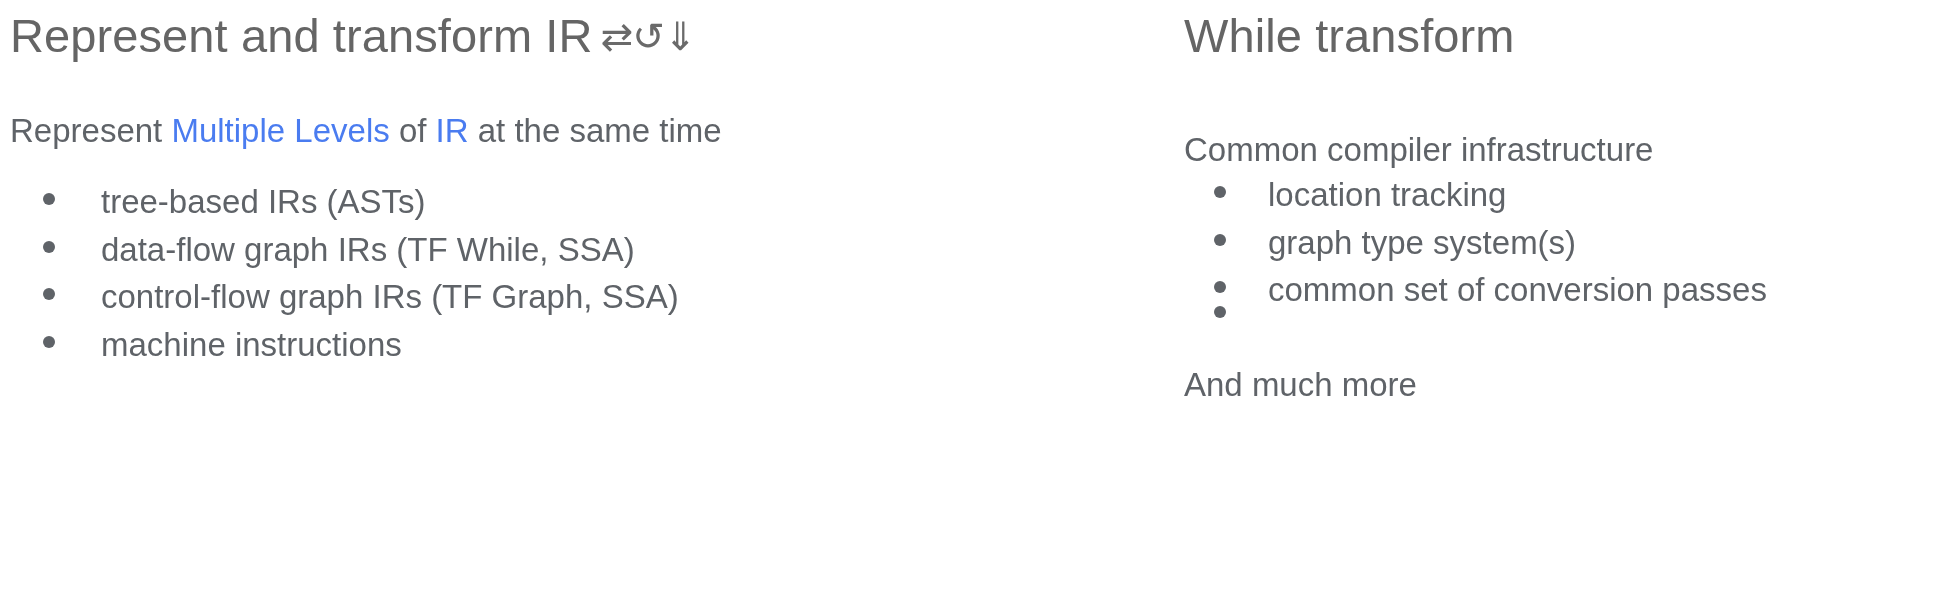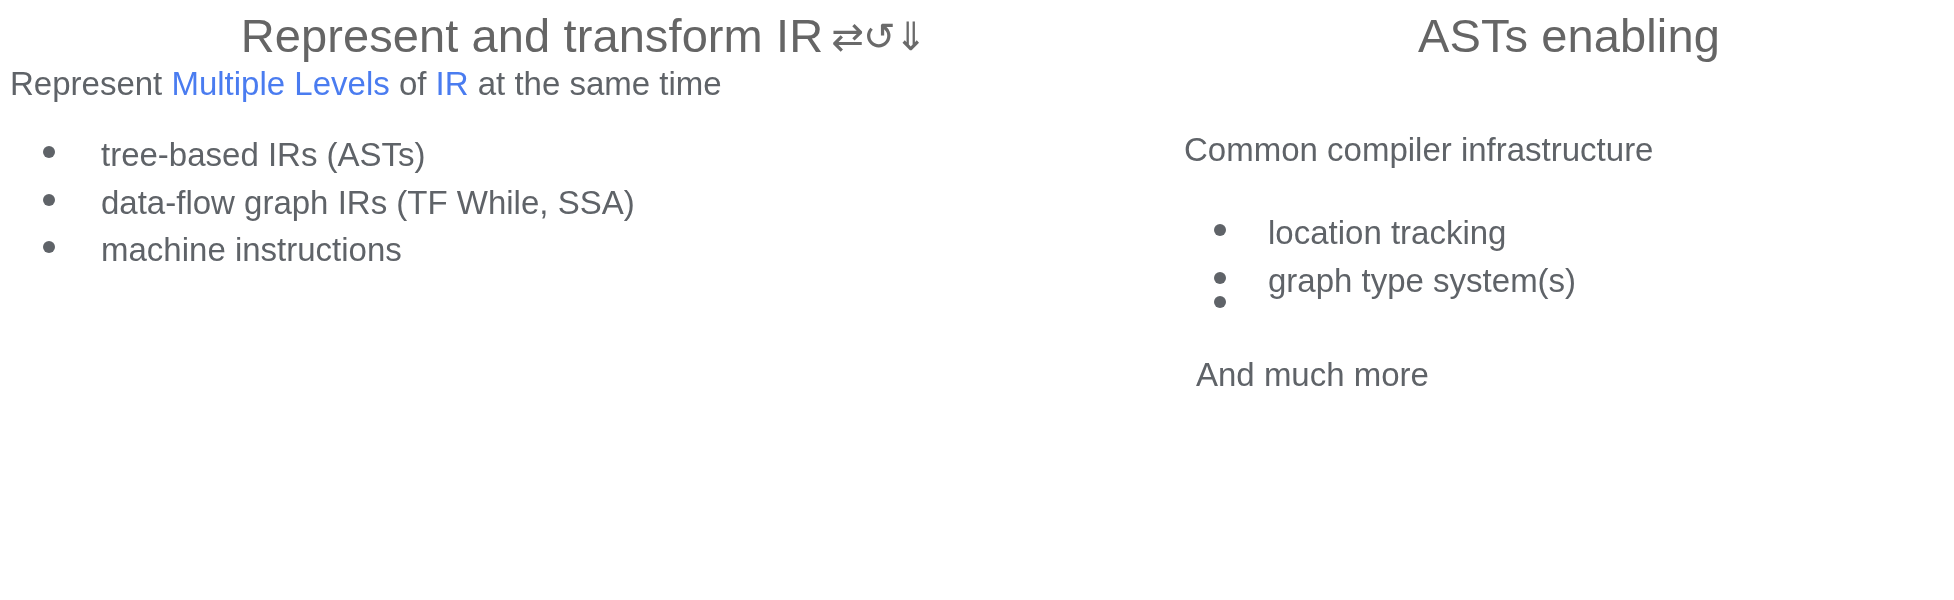--- a/index.html
+++ b/index.html
@@ -35,50 +35,49 @@
     padding: 0 0 0 27px;
   }
   .heading {
     font-size: 47px;
     font-weight: 400;
     color: #656565;
     line-height: 1.18;
     margin: 8px 0 0 0;
     white-space: nowrap;
     letter-spacing: 0.1px;
-    text-align: center;
   }
   .heading .glyphs {
     font-family: "DejaVu Sans", sans-serif;
     font-size: 39px;
     color: #6a6a6a;
     letter-spacing: -1px;
     margin-left: 8px;
     vertical-align: 2px;
   }
   .intro {
     font-size: 33px;
     font-weight: 400;
     color: #5f6368;
     line-height: 1.25;
     margin: 0;
     white-space: nowrap;
   }
-  .left .intro { }
+  .left .intro { margin-top: 47px; }
   .right .intro { margin-top: 66px; }
   .link {
     color: #4a7cf0;
   }
   ul.bullets {
     list-style: none;
     margin: 0;
     padding: 0;
   }
   .left ul.bullets { margin-top: 26px; }
-  .right ul.bullets { margin-top: 38px; }
+  .right ul.bullets { }
   ul.bullets li {
     display: flex;
     align-items: baseline;
     font-size: 33px;
     line-height: 1.45;
     color: #5f6368;
     white-space: nowrap;
     margin: 0;
     padding: 0;
   }
@@ -99,21 +98,21 @@
   }
   .bullet-text {
     flex: 0 1 auto;
   }
   .closing {
     font-size: 33px;
     color: #5f6368;
     margin: 0;
     white-space: nowrap;
   }
-  .right .closing { margin-top: 40px; margin-left: 12px; }
+  .right .closing { margin-top: 40px; }
 </style>
 </head>
 <body>
 
 <div class="slide">
 
   <div class="column left">
     <h1 class="heading">
       <span>Represent and transform IR</span><span class="glyphs">⇄↺⇓</span>
     </h1>
@@ -126,40 +125,48 @@
       <li>
         <span class="bullet-marker"></span>
         <span class="bullet-text">tree-based IRs (ASTs)</span>
       </li>
       <li>
         <span class="bullet-marker"></span>
         <span class="bullet-text">data-flow graph IRs (TF While, SSA)</span>
       </li>
       <li>
         <span class="bullet-marker"></span>
+        <span class="bullet-text">control-flow graph IRs (TF Graph, SSA)</span>
+      </li>
+      <li>
+        <span class="bullet-marker"></span>
         <span class="bullet-text">machine instructions</span>
       </li>
     </ul>
   </div>
 
   <div class="column right">
-    <h1 class="heading">ASTs enabling</h1>
+    <h1 class="heading">While transform</h1>
 
     <p class="intro">Common compiler infrastructure</p>
 
     <ul class="bullets">
       <li>
         <span class="bullet-marker"></span>
         <span class="bullet-text">location tracking</span>
       </li>
       <li>
         <span class="bullet-marker"></span>
         <span class="bullet-text">graph type system(s)</span>
       </li>
       <li>
         <span class="bullet-marker"></span>
+        <span class="bullet-text">common set of conversion passes</span>
+      </li>
+      <li>
+        <span class="bullet-marker"></span>
       </li>
     </ul>
 
     <p class="closing">And much more</p>
   </div>
 
 </div>
 
 </body></html>

